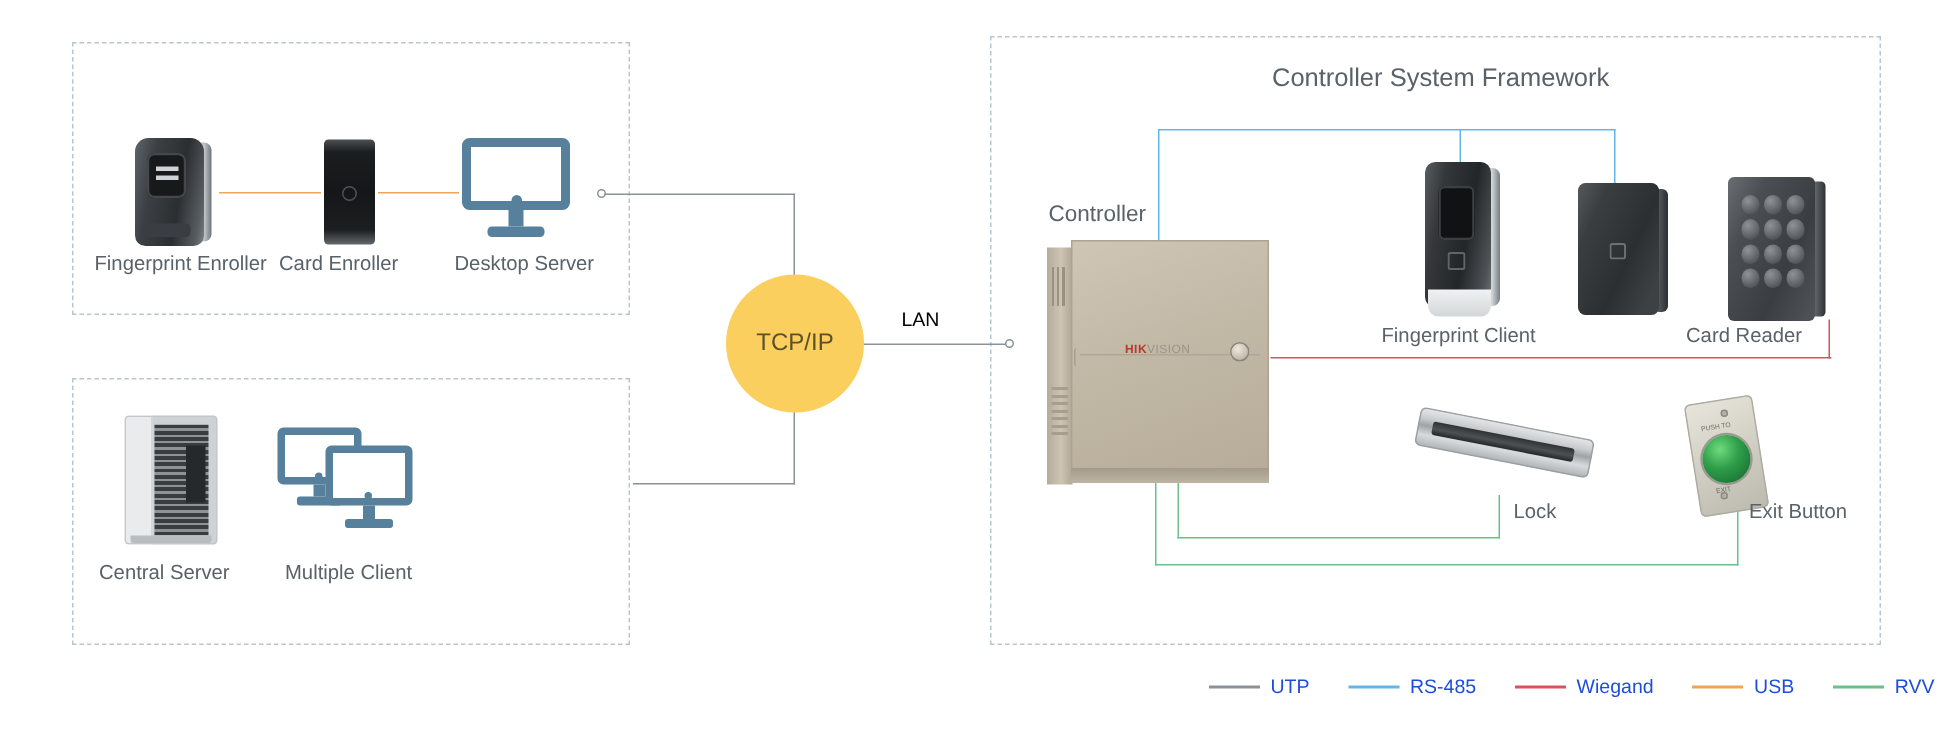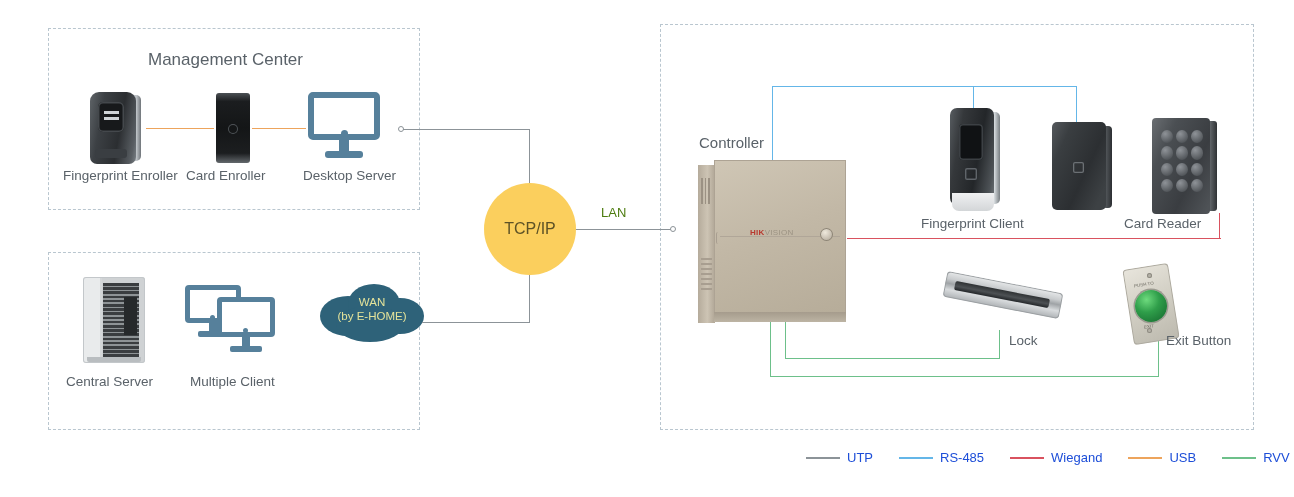--- a/index.html
+++ b/index.html
@@ -9,21 +9,21 @@
 
   
   .dashbox{position:absolute;border:1px dashed #b9c6cf;box-sizing:border-box;}
   #box-mgmt{left:48px;  top:28px;  width:372px; height:182px;}
   #box-net {left:48px;  top:252px; width:372px; height:178px;}
   #box-ctrl{left:660px; top:24px;  width:594px; height:406px;}
 
   
   .title{position:absolute;color:#5a6269;font-size:17px;white-space:nowrap;}
   .caption{position:absolute;color:#5a6269;font-size:13.5px;white-space:nowrap;}
-  .linklabel{position:absolute;color:#4d7c0f;font-size:13px;white-space:nowrap;}
+  .linklabel{position:absolute;color:#000000;font-size:13px;white-space:nowrap;}
 
   
   .ln{position:absolute;}
   .h{height:0;border-top-width:1.4px;border-top-style:solid;}
   .v{width:0;border-left-width:1.4px;border-left-style:solid;}
   .c-utp{border-color:#8c9398;}
   .c-485{border-color:#64b6e8;}
   .c-wie{border-color:#d9525f;}
   .c-usb{border-color:#eda45c;}
   .c-rvv{border-color:#6dc08a;}
@@ -183,21 +183,21 @@
 </style>
 </head>
 <body>
 
 <div id="stage">
 
   <div class="dashbox" id="box-mgmt"></div>
   <div class="dashbox" id="box-net"></div>
   <div class="dashbox" id="box-ctrl"></div>
 
-  <div class="title" style="left:148px;top:50px;">Management Center</div>
+  <div class="title" style="left:848px;top:42px;">Controller System Framework</div>
 
   <div class="dev" id="fp-enroller">
     <div class="side"></div>
       <div class="body"></div>
     <div class="win"></div>
       <div class="bar1"></div>
       <div class="bar2"></div>
       <div class="foot"></div>
   </div>
   <div class="caption" style="left:63px;top:168px;">Fingerprint Enroller</div>
@@ -236,34 +236,20 @@
       </div>
     <div class="m m2">
         <div class="mb"></div>
         <div class="ld"></div>
         <div class="nk"></div>
         <div class="bs"></div>
       </div>
   </div>
   <div class="caption" style="left:190px;top:374px;">Multiple Client</div>
 
-  <div id="wan">
-    <svg width="108" height="62" viewBox="0 0 108 62" style="position:absolute;left:0;top:0;">
-      <g fill="#2e6279">
-        <ellipse cx="30" cy="34" rx="28" ry="20"></ellipse>
-        <ellipse cx="56" cy="22" rx="26" ry="20"></ellipse>
-        <ellipse cx="82" cy="34" rx="24" ry="18"></ellipse>
-        <ellipse cx="52" cy="42" rx="34" ry="18"></ellipse>
-      </g>
-    </svg>
-    <div class="txt">
-      <div>WAN</div>
-      <div>(by E-HOME)</div>
-    </div>
-  </div>
 
   <div class="dot" style="left:398px;top:126px;"></div>
   <div class="ln h c-utp" style="left:403px;top:129px;width:127px;"></div>
   <div class="ln v c-utp" style="left:529px;top:129px;height:100px;"></div>
 
   <div class="ln h c-utp" style="left:422px;top:322px;width:108px;"></div>
   <div class="ln v c-utp" style="left:529px;top:229px;height:94px;"></div>
 
   <div class="ln h c-utp" style="left:575px;top:229px;width:98px;"></div>
   <div class="dot" style="left:670px;top:226px;"></div>

